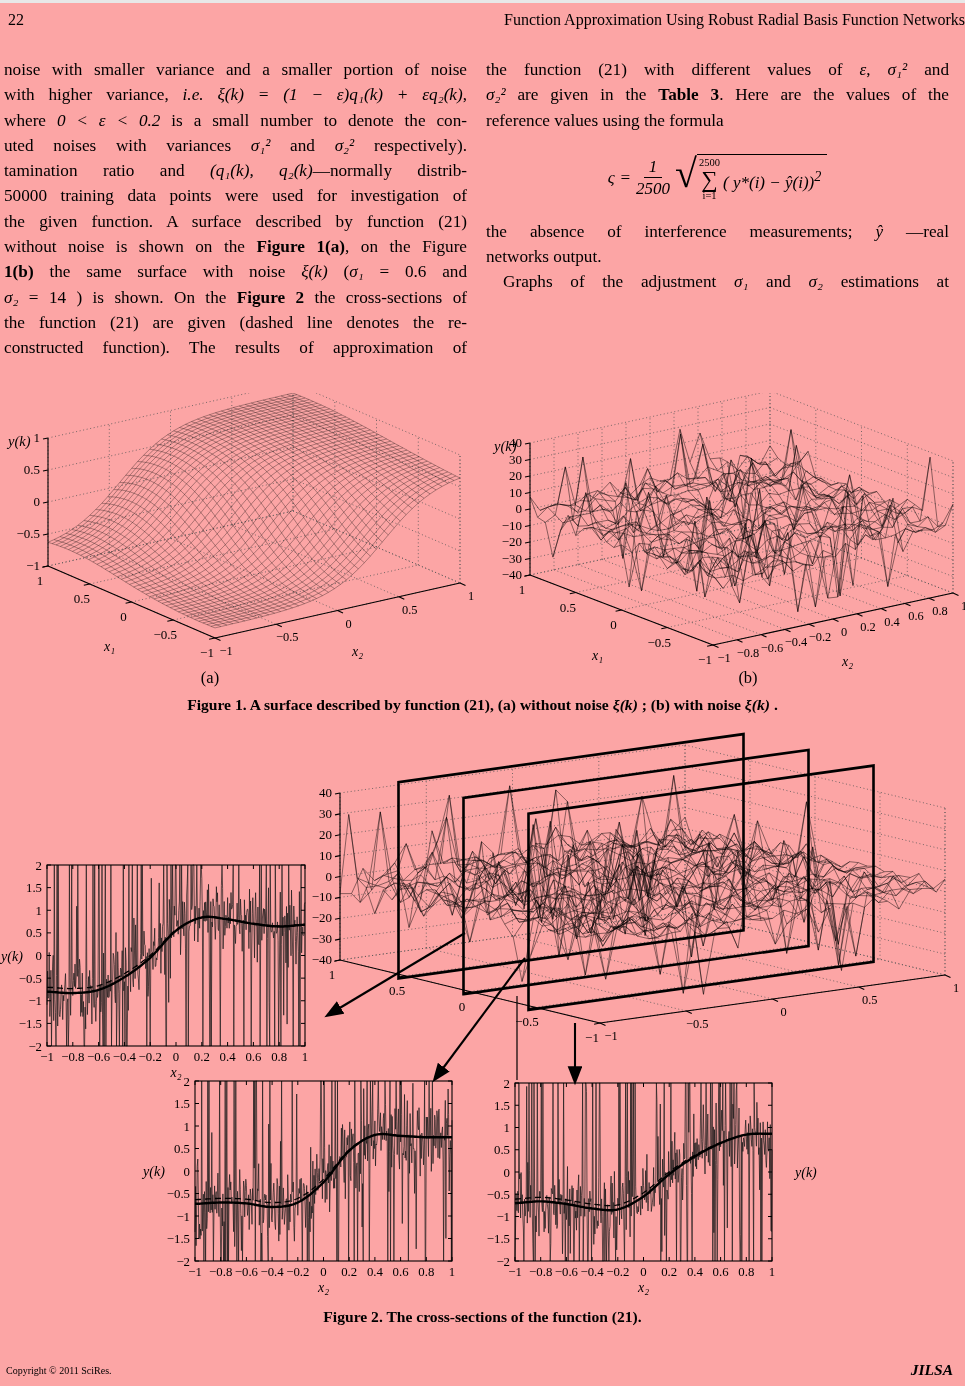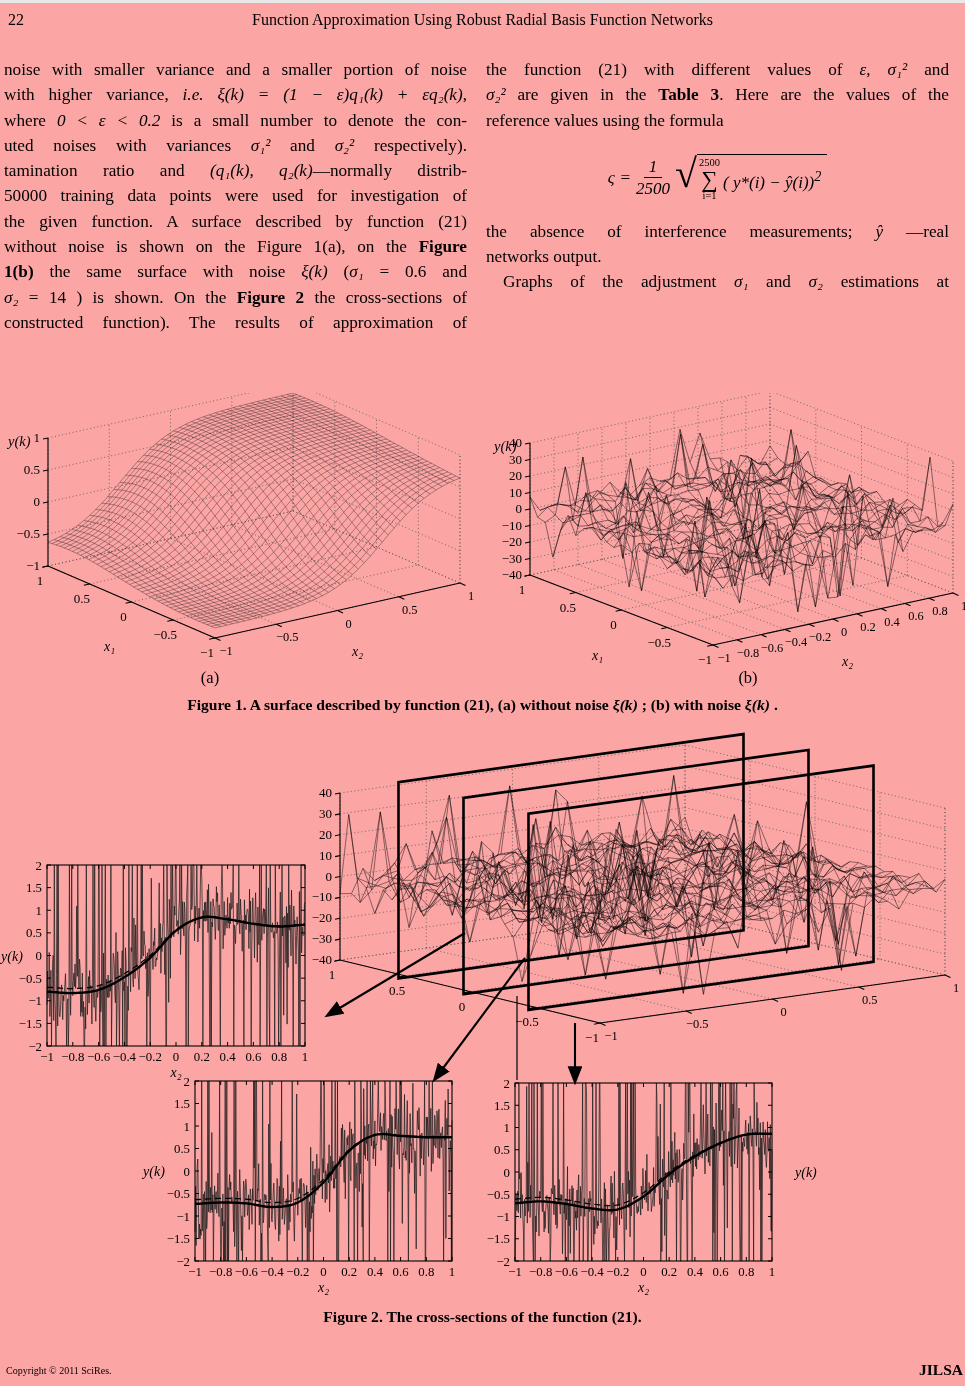--- a/index.html
+++ b/index.html
@@ -1,60 +1,61 @@
 <!DOCTYPE html>
 <html><head>
 <meta charset="utf-8">
 <style>
   html,body{margin:0;padding:0;background:#e8e8e8;}
   .page{position:relative;width:965px;height:1386px;background:#fca5a5;margin:3px auto;
         font-family:"Liberation Serif",serif;color:#000;overflow:hidden;}
   .hdr-num{position:absolute;top:8px;left:8px;font-size:16px;}
-  .hdr-title{position:absolute;top:8px;left:0;width:100%;text-align:center;font-size:16px;}
+  .hdr-title{position:absolute;top:8px;left:0;width:100%;text-align:right;font-size:16px;}
   .col{position:absolute;top:54px;font-size:17.2px;line-height:25.3px;}
   .col.left{left:4px;width:463px;}
   .col.right{left:486px;width:463px;}
   .tline{text-align:justify;text-align-last:justify;white-space:normal;height:25.3px;overflow:visible;}
   .tline.nj{text-align:left;text-align-last:left;}
   .tline.indent{padding-left:17px;}
   .formula{display:flex;align-items:center;justify-content:center;gap:5px;
            margin:14px 0 10px 0;font-style:italic;font-size:17px;height:62px;}
   .frac{display:inline-flex;flex-direction:column;align-items:center;line-height:1.25;}
   .frac .num{padding:0 5px;border-bottom:1.4px solid #000;}
   .sqrt-group{display:inline-flex;align-items:stretch;}
   .sqrt-sym{font-style:normal;font-size:40px;line-height:0.9;align-self:flex-start;margin-top:2px;}
   .radicand{border-top:1.6px solid #000;display:inline-flex;align-items:center;gap:3px;padding:3px 6px 0 2px;}
   .sum{display:inline-flex;flex-direction:column;align-items:center;line-height:1;}
   .sum .lim{font-size:10.5px;font-style:normal;}
   .sum .sum-sym{font-size:23px;font-style:normal;line-height:1;}
   .figsvg{position:absolute;}
   .figsvg text{font-family:"Liberation Serif",serif;fill:#000;}
   .caption{position:absolute;left:0;width:100%;text-align:center;font-weight:bold;font-size:15.6px;}
   .footer-l{position:absolute;bottom:13px;left:6px;font-size:10px;}
-  .footer-r{position:absolute;bottom:10px;right:2px;font-size:15.5px;font-weight:bold;}
+  .footer-r{position:absolute;bottom:10px;right:12px;font-size:15.5px;font-weight:bold;font-style:italic;}
 </style>
 </head>
 <body>
 
 <div class="page">
 
   <span class="hdr-num">22</span>
   <span class="hdr-title">Function Approximation Using Robust Radial Basis Function Networks</span>
 
   <div class="col left">
     <div class="tline"><span>noise with smaller variance and a smaller portion of noise</span></div>
     <div class="tline"><span>with higher variance, </span><span style="font-style: italic;">i.e.</span><span>  </span><span style="font-style: italic;">ξ(k) = (1 − ε)q₁(k) + εq₂(k)</span><span>,</span></div>
     <div class="tline"><span>where  </span><span style="font-style: italic;">0 &lt; ε &lt; 0.2</span><span>  is a small number to denote the con-</span></div>
     <div class="tline"><span>uted noises with variances  </span><span style="font-style: italic;">σ₁²</span><span>  and  </span><span style="font-style: italic;">σ₂²</span><span>  respectively).</span></div>
     <div class="tline"><span>tamination ratio and </span><span style="font-style: italic;">(q₁(k), q₂(k)</span><span>—normally distrib-</span></div>
     <div class="tline"><span>50000 training data points were used for investigation of</span></div>
     <div class="tline"><span>the given function. A surface described by function (21)</span></div>
-    <div class="tline"><span>without noise is shown on the </span><span style="font-weight: normal;">Figure 1(a)</span><span>, on the </span><span style="font-weight: bold;">Figure</span></div>
+    <div class="tline"><span>without noise is shown on the </span><span style="font-weight: bold;">Figure 1(a)</span><span>, on the </span><span style="font-weight: normal;">Figure</span></div>
     <div class="tline"><span style="font-weight: bold;">1(b)</span><span> the same surface with noise  </span><span style="font-style: italic;">ξ(k)</span><span>  (</span><span style="font-style: italic;">σ₁</span><span> = 0.6  and</span></div>
     <div class="tline"><span style="font-style: italic;">σ₂</span><span> = 14 ) is shown. On the </span><span style="font-weight: bold;">Figure 2</span><span> the cross-sections of</span></div>
+    <div class="tline"><span>the function (21) are given (dashed line denotes the re-</span></div>
     <div class="tline"><span>constructed function). The results of approximation of</span></div>
   </div>
 
   <div class="col right">
     <div class="tline"><span>the function (21) with different values of  </span><span style="font-style: italic;">ε</span><span>,  </span><span style="font-style: italic;">σ₁²</span><span>  and</span></div>
     <div class="tline"><span style="font-style: italic;">σ₂²</span><span>  are given in the </span><span style="font-weight: bold;">Table 3</span><span>. Here are the values of the</span></div>
     <div class="tline nj"><span>reference values using the formula</span></div>
 
     <div class="formula">
       <span>ς</span>

